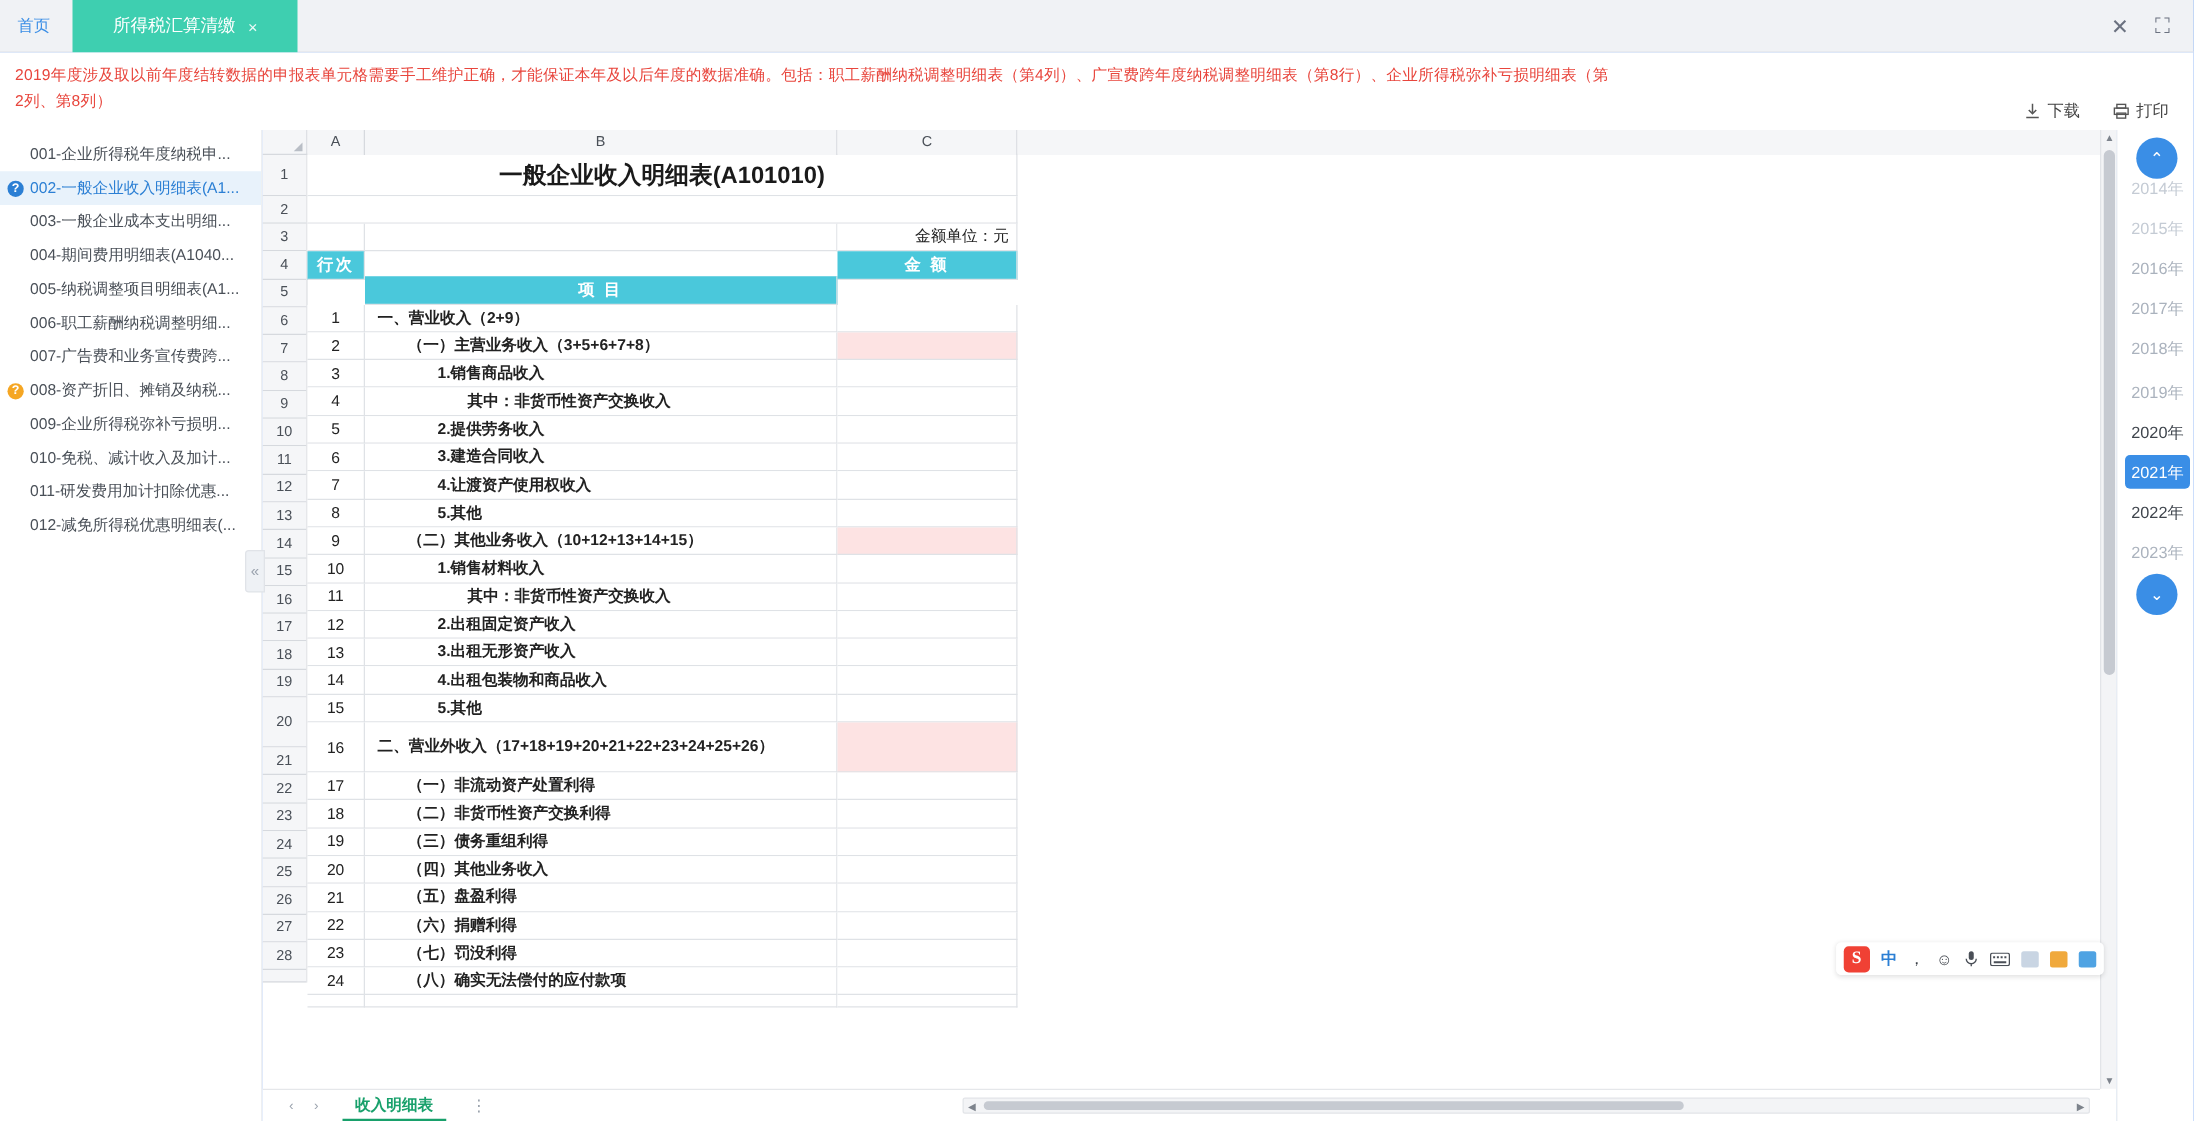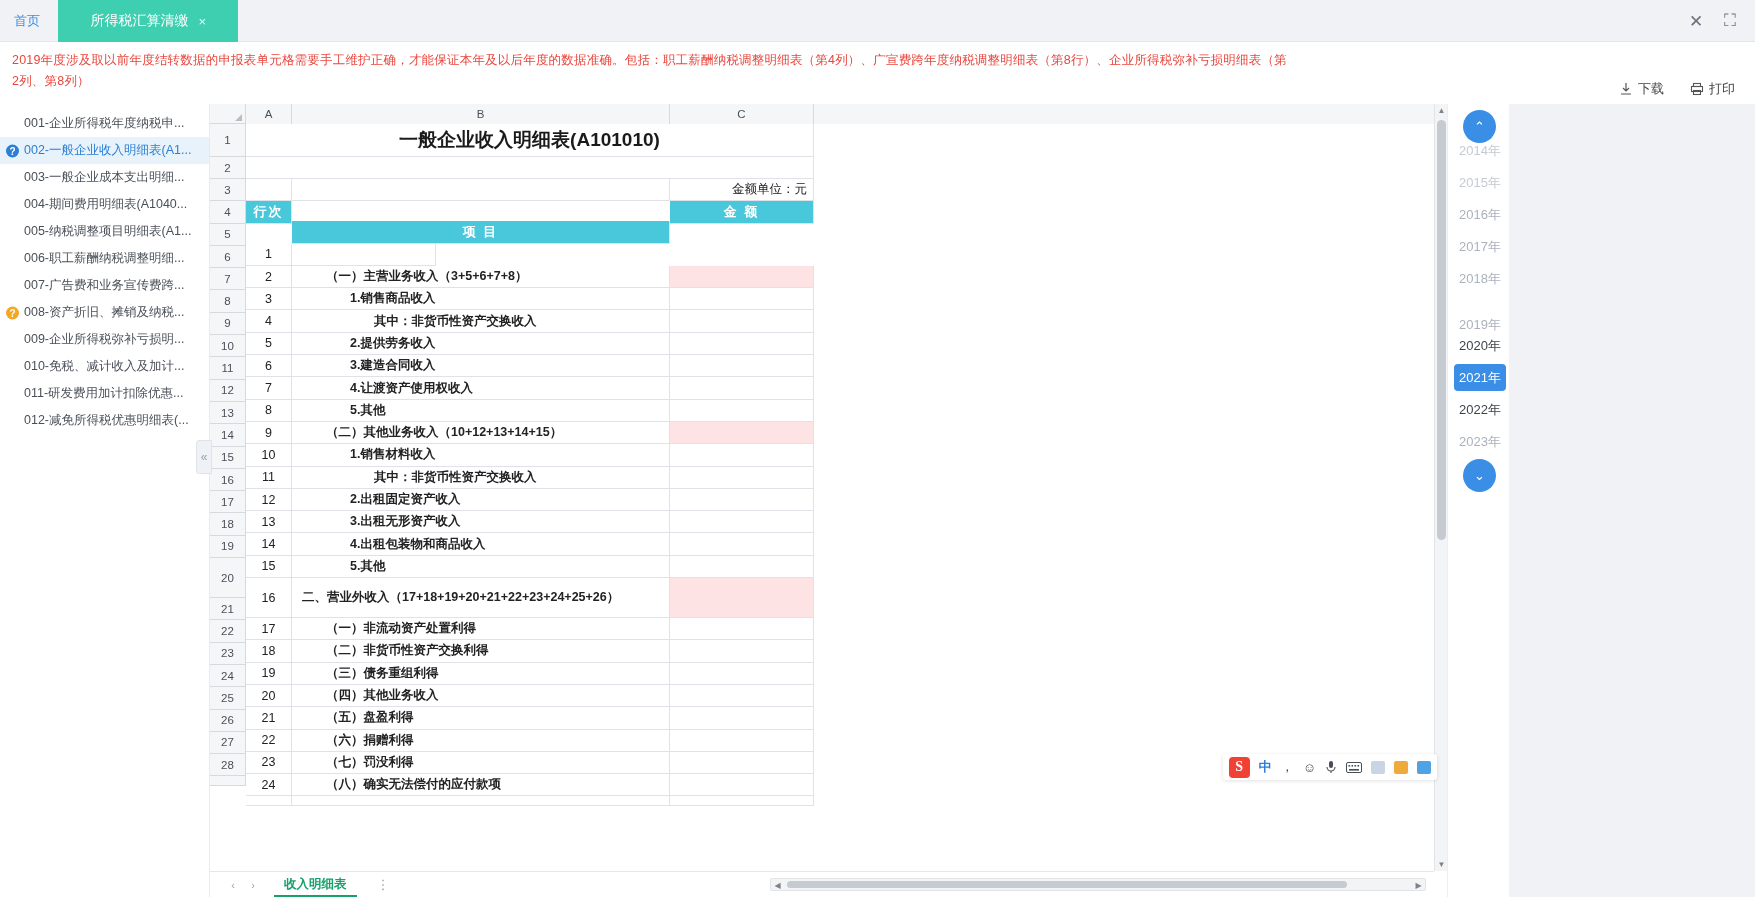--- a/index.html
+++ b/index.html
@@ -3,21 +3,21 @@
 <meta charset="utf-8">
 <style>
   * { box-sizing: border-box; }
   html, body {
     margin: 0; padding: 0;
     width: 1755px; height: 897px;
     background: #f0f2f5;
     font-family: "Liberation Sans", sans-serif;
     overflow: hidden;
   }
-  #app { position: relative; width: 1509px; height: 897px; background: #3b82f6; }
+  #app { position: relative; width: 1755px; height: 897px; background: #3b82f6; }
 
   
   .tabbar {
     position: absolute; top: 0; left: 0; width: 1755px; height: 42px;
     background: #f0f2f5; border-bottom: 1px solid #e3e6eb;
   }
   .tab {
     display: inline-flex; align-items: center; height: 42px;
     padding: 0 14px; font-size: 13px; color: #3a8ee6; cursor: pointer;
     background: transparent;
@@ -336,20 +336,21 @@
           <div class="cell blank" style="width: 378px; height: 22.3px;"></div>
           <div class="cell unit" style="width: 144px; height: 22.3px;">金额单位：元</div>
         </div>
         <div class="row">
           <div class="cell head" style="width: 46px; height: 22.3px;">行次</div>
           <div class="cell head" style="width: 378px; height: 22.3px; margin-top: 20px;">项 目</div>
           <div class="cell head" style="width: 144px; height: 22.3px;">金 额</div>
         </div>
         <div class="row">
           <div class="cell idx" style="width: 46px; height: 22.3px;">1</div>
+          <div class="cell item lvl1" style="width: 378px; height: 22.3px;">一、营业收入（2+9）</div>
           <div class="cell " style="width: 144px; height: 22.3px;"></div>
         </div>
         <div class="row">
           <div class="cell idx" style="width: 46px; height: 22.3px;">2</div>
           <div class="cell item lvl2" style="width: 378px; height: 22.3px;">（一）主营业务收入（3+5+6+7+8）</div>
           <div class="cell pinkfill" style="width: 144px; height: 22.3px;"></div>
         </div>
         <div class="row">
           <div class="cell idx" style="width: 46px; height: 22.3px;">3</div>
           <div class="cell item lvl3" style="width: 378px; height: 22.3px;">1.销售商品收入</div>
@@ -489,21 +490,21 @@
   </div>
 
   <div class="yearrail" id="yearrail">
     <div class="rail-btn up">⌃</div>
     <div class="rail-btn down">⌄</div>
   <div class="year faded1" style="top: 33px;">2014年</div>
       <div class="year faded1" style="top: 65px;">2015年</div>
       <div class="year faded2" style="top: 97px;">2016年</div>
       <div class="year faded2" style="top: 129px;">2017年</div>
       <div class="year faded2" style="top: 161px;">2018年</div>
-      <div class="year faded2" style="top: 207px;">2019年</div>
+      <div class="year faded2" style="top: 196px;">2019年</div>
       <div class="year normal" style="top: 228px;">2020年</div>
       <div class="year active" style="top: 260px;">2021年</div>
       <div class="year normal" style="top: 292px;">2022年</div>
       <div class="year faded2" style="top: 324px;">2023年</div>
     </div>
 
   <div class="imebar">
     <div class="ime-s">S</div>
     <div class="ime-item blue">中</div>
     <div class="ime-item">，</div>

